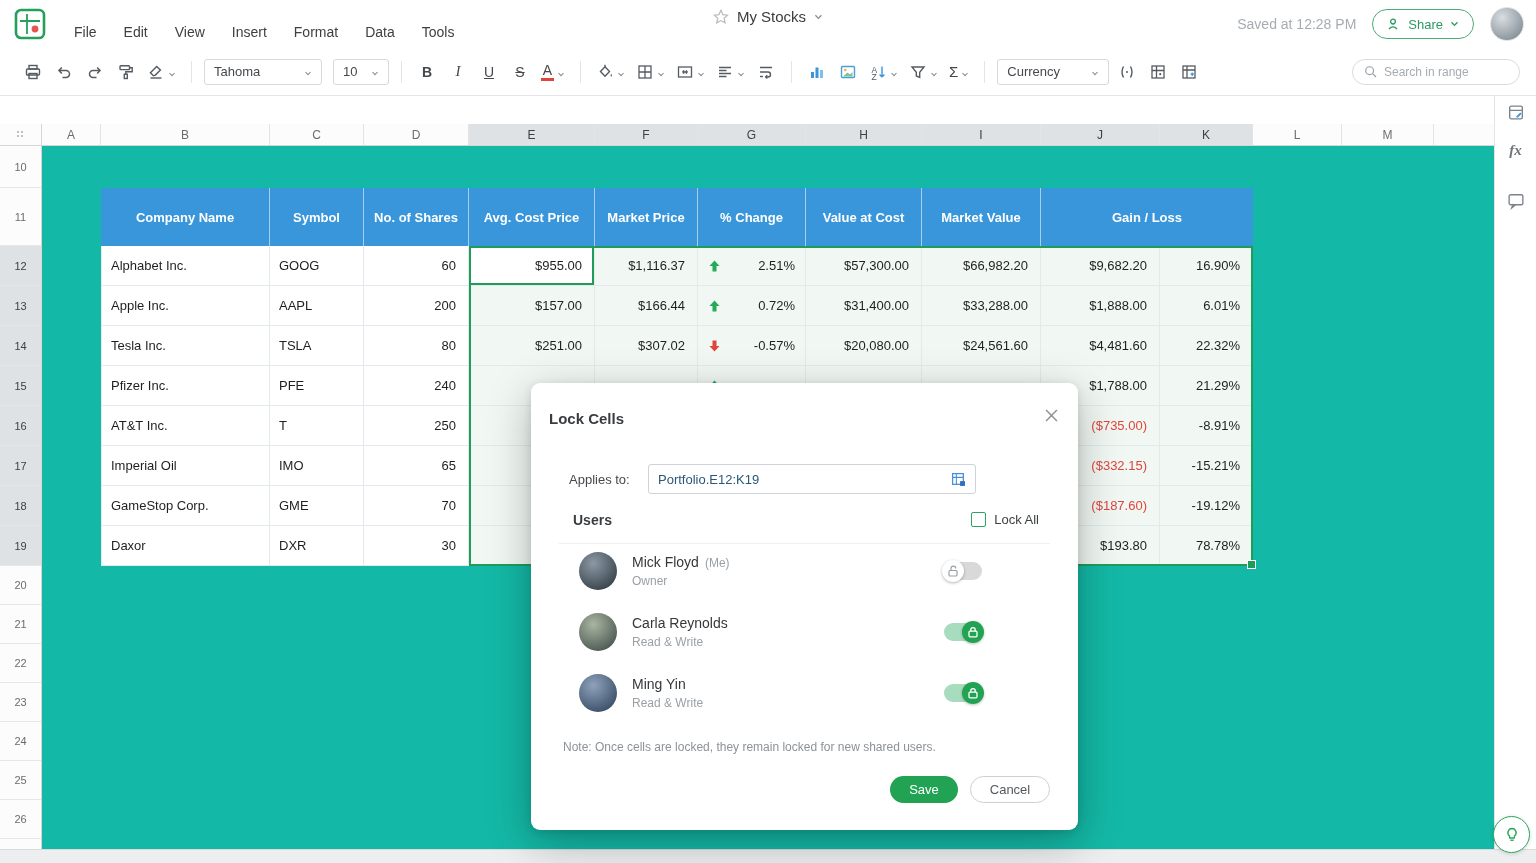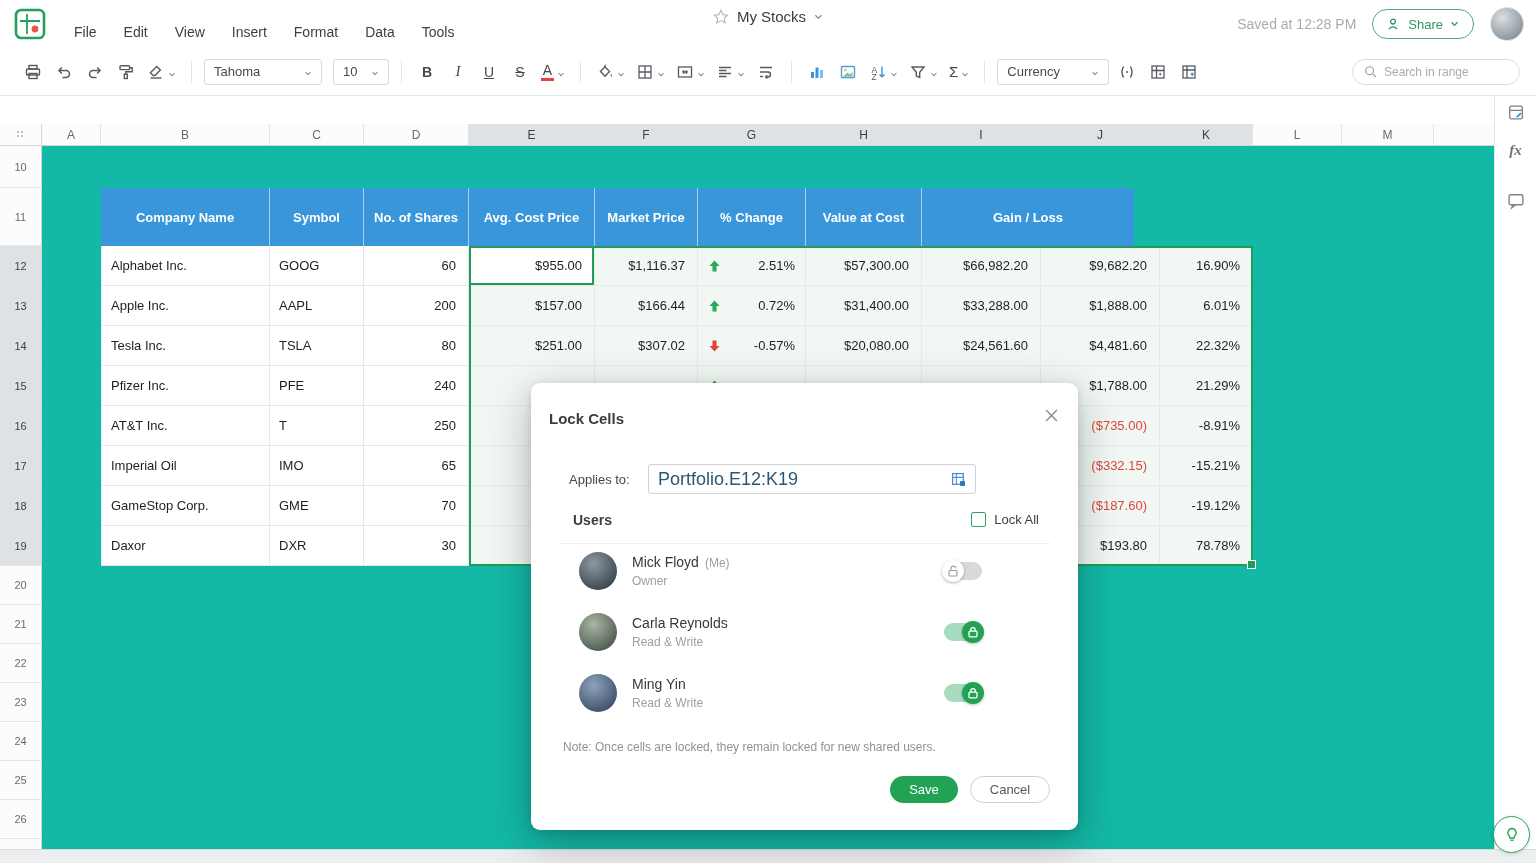--- a/index.html
+++ b/index.html
@@ -78,21 +78,21 @@
   
   .rail { position:absolute; left:1494px; top:96px; width:42px; height:753px; background:#fff; border-left:1px solid #e4e4e4; }
   .rail-icon { position:absolute; left:50%; transform:translateX(-50%); color:#7d838a; display:flex; }
   .rail-fx { font-family:"Liberation Serif",serif; font-style:italic; font-weight:700; font-size:15px; color:#6f757b; }
 
   
   .dialog { position:absolute; left:531px; top:383px; width:547px; height:447px; background:#fff; border-radius:9px; box-shadow:0 12px 44px rgba(0,0,0,.28), 0 2px 8px rgba(0,0,0,.12); z-index:50; }
   .dlg-title { position:absolute; left:18px; top:27px; font-size:15px; font-weight:700; color:#3a3d40; }
   .dlg-close { position:absolute; right:20px; top:26px; color:#8d9195; display:flex; }
   .applies-label { position:absolute; left:38px; top:89px; font-size:13px; color:#45484c; }
-  .applies-input { position:absolute; left:117px; top:81px; width:328px; height:30px; border:1px solid #cfd3d7; border-radius:3px; display:flex; align-items:center; justify-content:space-between; padding:0 9px; font-size:18px; color:#2b5777; background:#fff; }
+  .applies-input { position:absolute; left:117px; top:81px; width:328px; height:30px; border:1px solid #cfd3d7; border-radius:3px; display:flex; align-items:center; justify-content:space-between; padding:0 9px; font-size:13px; color:#2b5777; background:#fff; }
   .users-label { position:absolute; left:42px; top:129px; font-size:14px; font-weight:700; color:#3a3d40; }
   .lockall { position:absolute; right:39px; top:129px; display:flex; gap:8px; align-items:center; font-size:13px; color:#3d4043; }
   .lockall .cb { width:15px; height:15px; border:1.5px solid #27a566; border-radius:2px; background:#fff; }
   .users-div { position:absolute; left:28px; right:28px; top:160px; border-top:1px solid #efefef; }
   .user-row { position:absolute; left:48px; right:40px; height:44px; display:flex; align-items:center; }
   .u1{top:166px}.u2{top:227px}.u3{top:288px}
   .uavatar { width:38px; height:38px; border-radius:50%; flex:none; }
   .av1 { background:radial-gradient(circle at 38% 30%, #8c9aa5, #39444c 80%); }
   .av2 { background:radial-gradient(circle at 38% 30%, #aab6a2, #4c5a54 80%); }
   .av3 { background:radial-gradient(circle at 38% 30%, #8ea3bb, #3c506a 80%); }
@@ -425,20 +425,21 @@
   <div class="canvas">
     <div class="stock-table">
       <div class="thead">
         <div class="th w-b">Company Name</div>
         <div class="th w-c">Symbol</div>
         <div class="th w-d">No. of Shares</div>
         <div class="th w-e">Avg. Cost Price</div>
         <div class="th w-f">Market Price</div>
         <div class="th w-g">% Change</div>
         <div class="th w-h">Value at Cost</div>
+        <div class="th w-i">Market Value</div>
         <div class="th w-jk">Gain / Loss</div>
       </div>
 
       <div class="trow">
         <div class="td text w-b first">Alphabet Inc.</div>
         <div class="td text w-c">GOOG</div>
         <div class="td num w-d">60</div>
         <div class="td num w-e active">$955.00</div>
         <div class="td num w-f sel">$1,116.37</div>
         <div class="td pct w-g sel">

